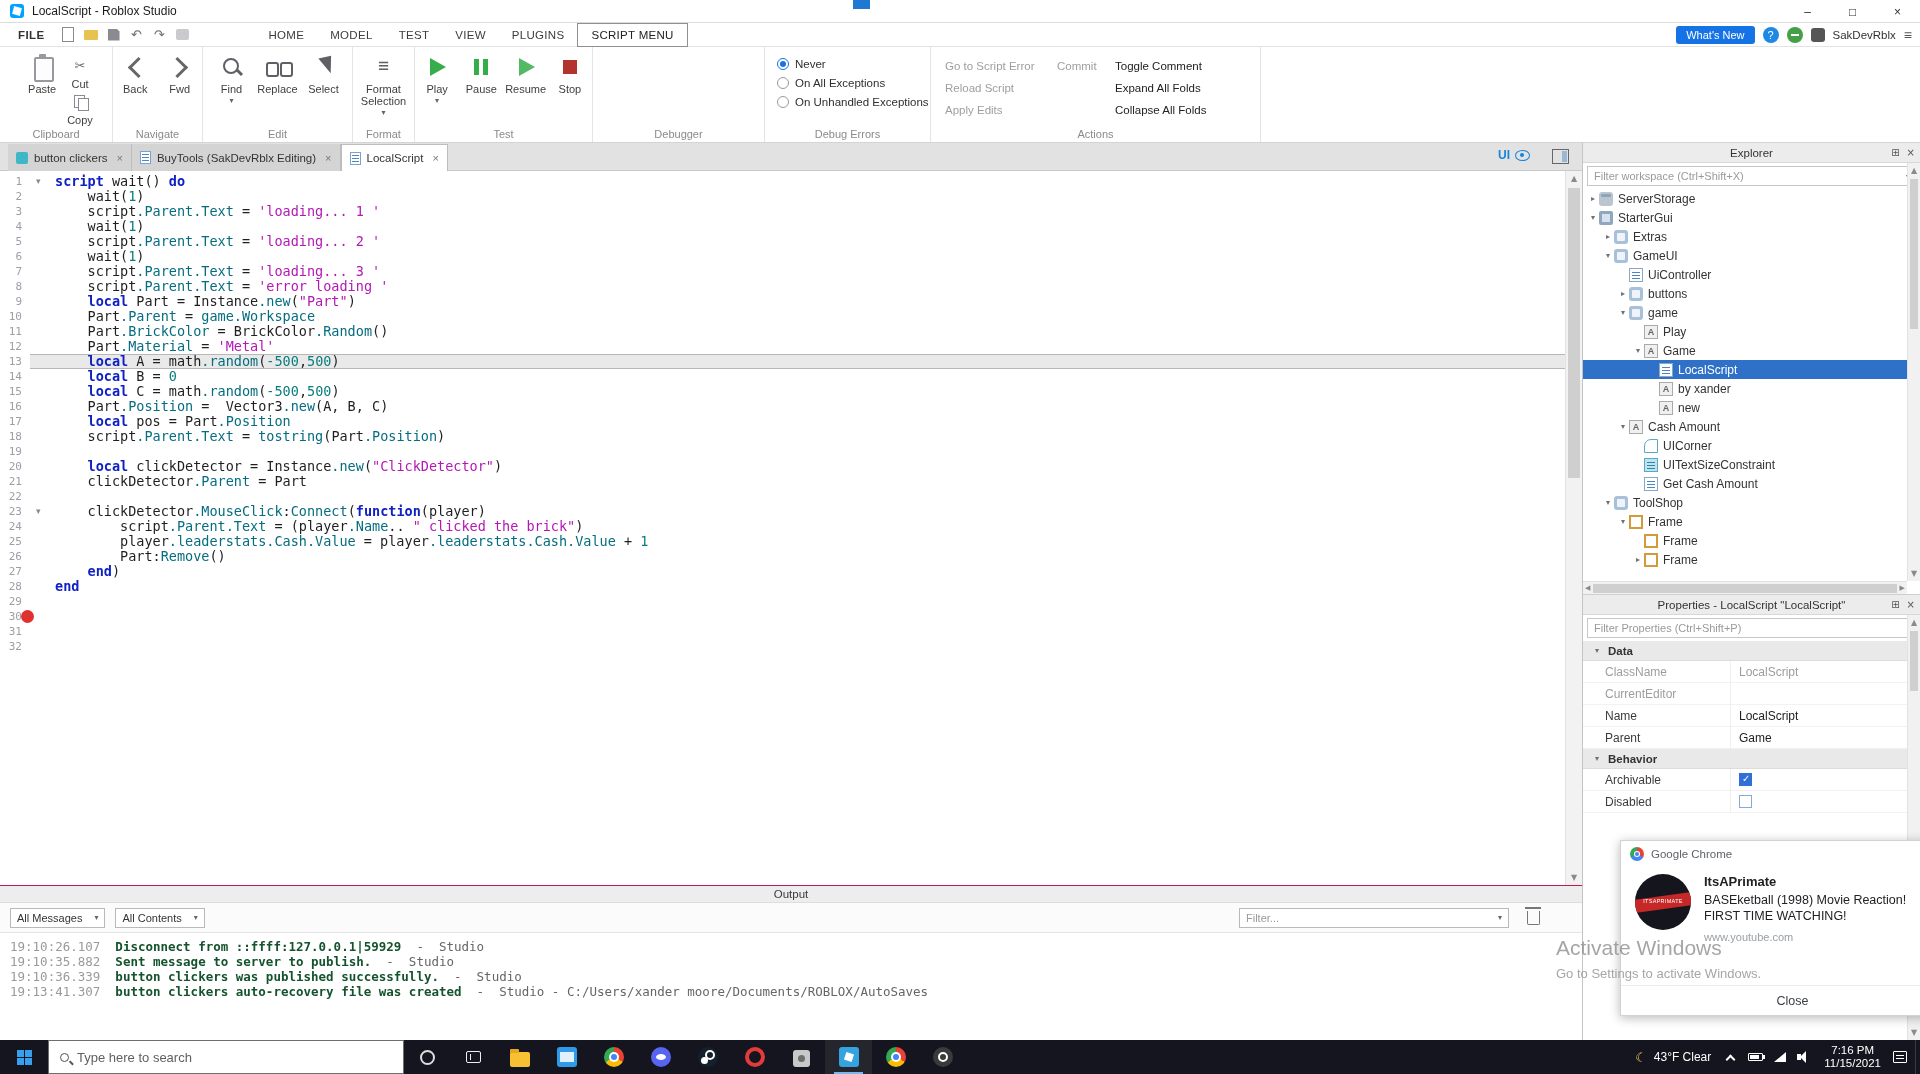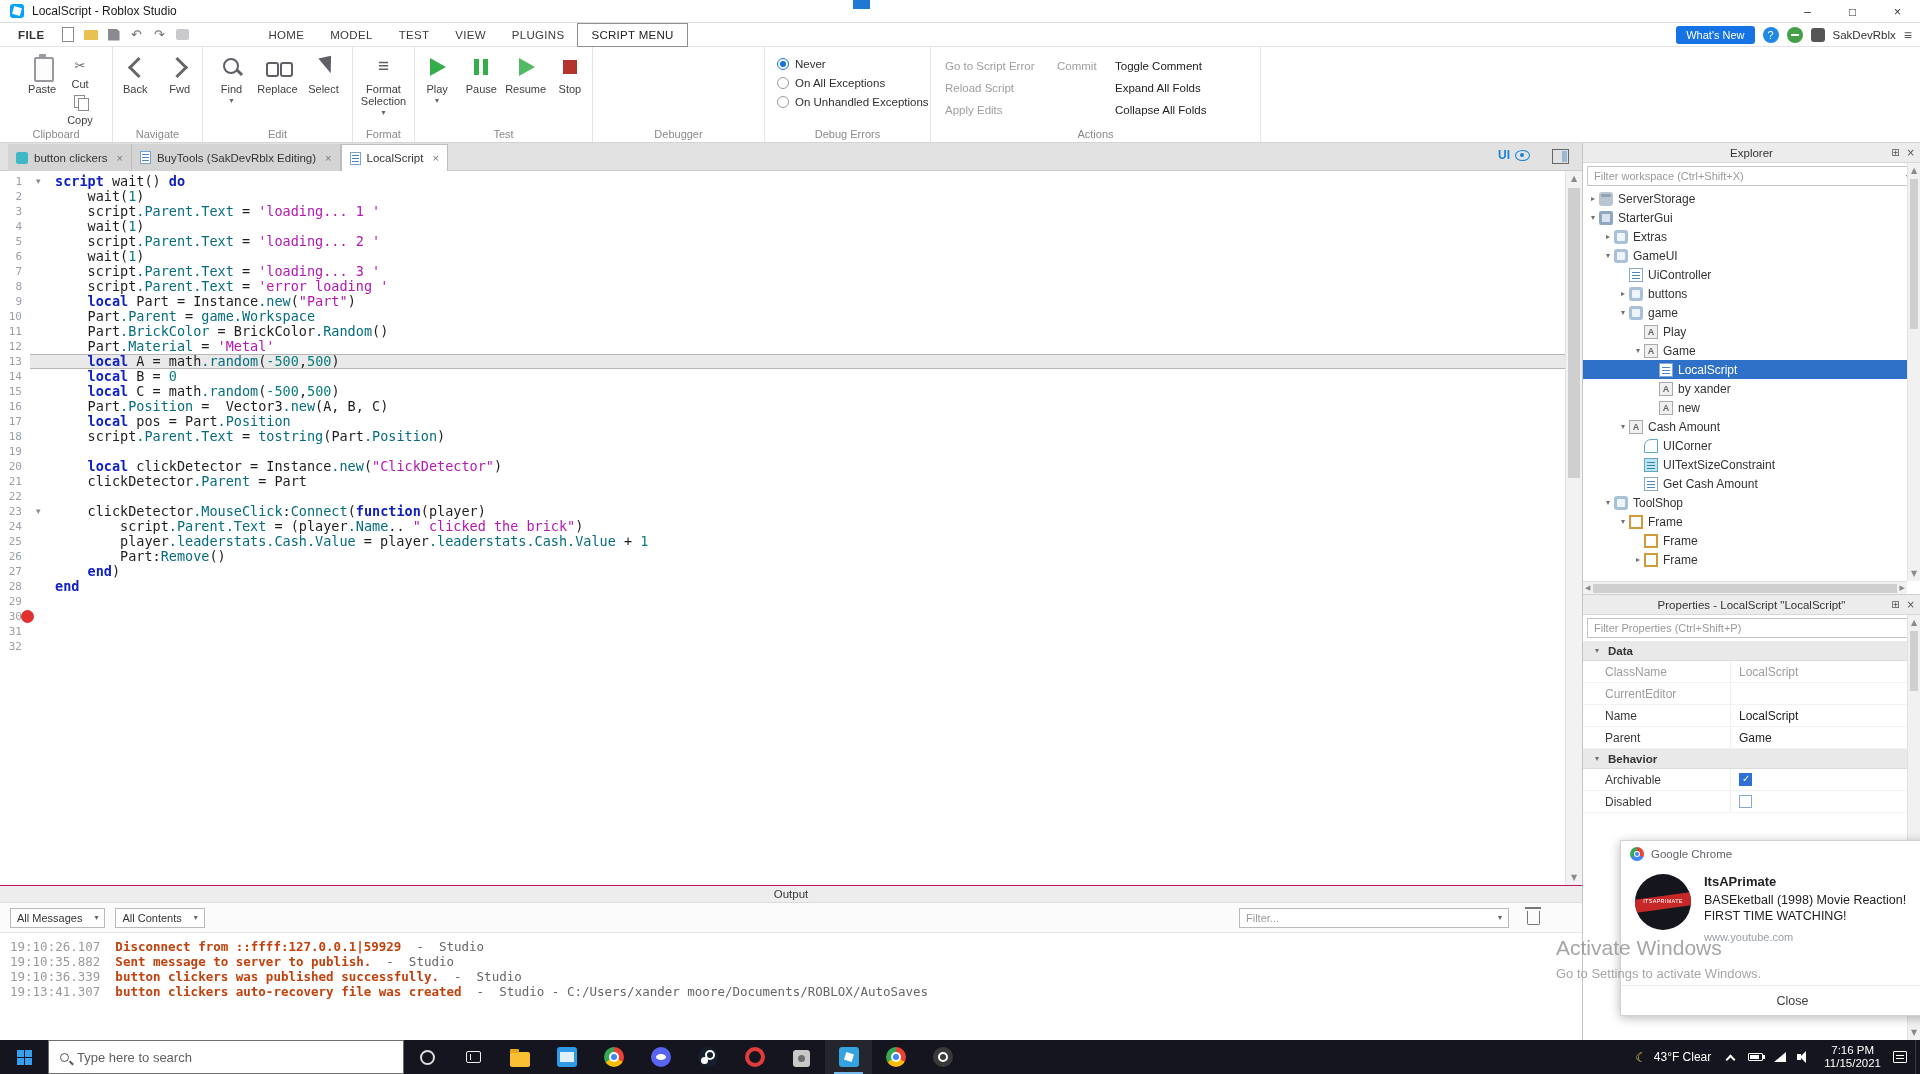--- a/index.html
+++ b/index.html
@@ -142,21 +142,21 @@
   .osel{border:1px solid #b9b9b9;background:#fff;height:20px;font-size:11px;color:#333;display:flex;
     align-items:center;padding:0 6px;margin-left:10px;gap:12px;}
   .osel .caret, .ofilter .caret, .fcaret{font-size:8px;color:#666;font-family:"DejaVu Sans",sans-serif;}
   .ofilter{position:absolute;right:73px;width:270px;height:20px;border:1px solid #b9b9b9;background:#fff;
     font-size:11px;color:#9a9a9a;display:flex;align-items:center;padding:0 6px;justify-content:space-between;}
   .otrash{position:absolute;right:42px;width:13px;height:14px;border:1.5px solid #777;border-top:none;border-radius:0 0 2px 2px;}
   .otrash::before{content:"";position:absolute;left:-3px;top:-4px;width:16px;height:2px;background:#777;}
   #output-rows{padding:6px 0 0 10px;font-family:"DejaVu Sans Mono","Liberation Mono",monospace;}
   .orow{height:15px;line-height:15px;font-size:12.5px;white-space:pre;}
   .otime{color:#9a9a9a;}
-  .omsg{color:#c2410c;font-weight:bold;}
+  .omsg{color:#14532d;font-weight:bold;}
   .osuf{color:#666;}
 
   
   .rightpanel{position:absolute;left:1582px;top:143px;width:338px;height:897px;background:#fff;border-left:1px solid #c4c4c4;}
   .explorer{position:relative;height:452px;border-bottom:1px solid #cfcfcf;overflow:hidden;}
   .propspanel{position:relative;height:445px;overflow:hidden;}
   .panel-head{height:20px;background:#ececec;border-bottom:1px solid #d8d8d8;position:relative;
     text-align:center;font-size:11.5px;color:#333;line-height:20px;}
   .ph-icons{position:absolute;right:5px;top:0;display:flex;gap:7px;font-size:10px;color:#555;line-height:20px;font-family:"DejaVu Sans",sans-serif;}
   .filterbox{margin:3px 4px;height:20px;border:1px solid #c6c6c6;display:flex;align-items:center;background:#fff;padding-right:5px;}

